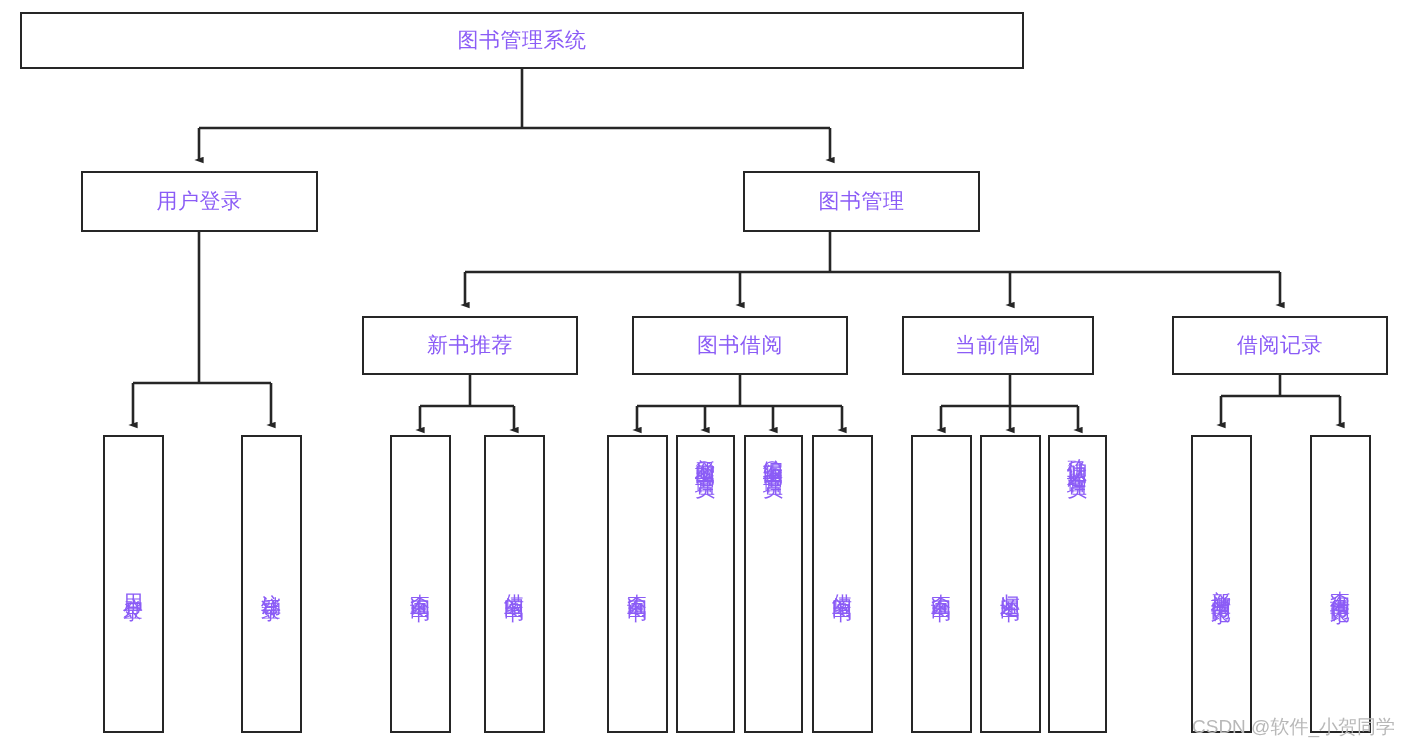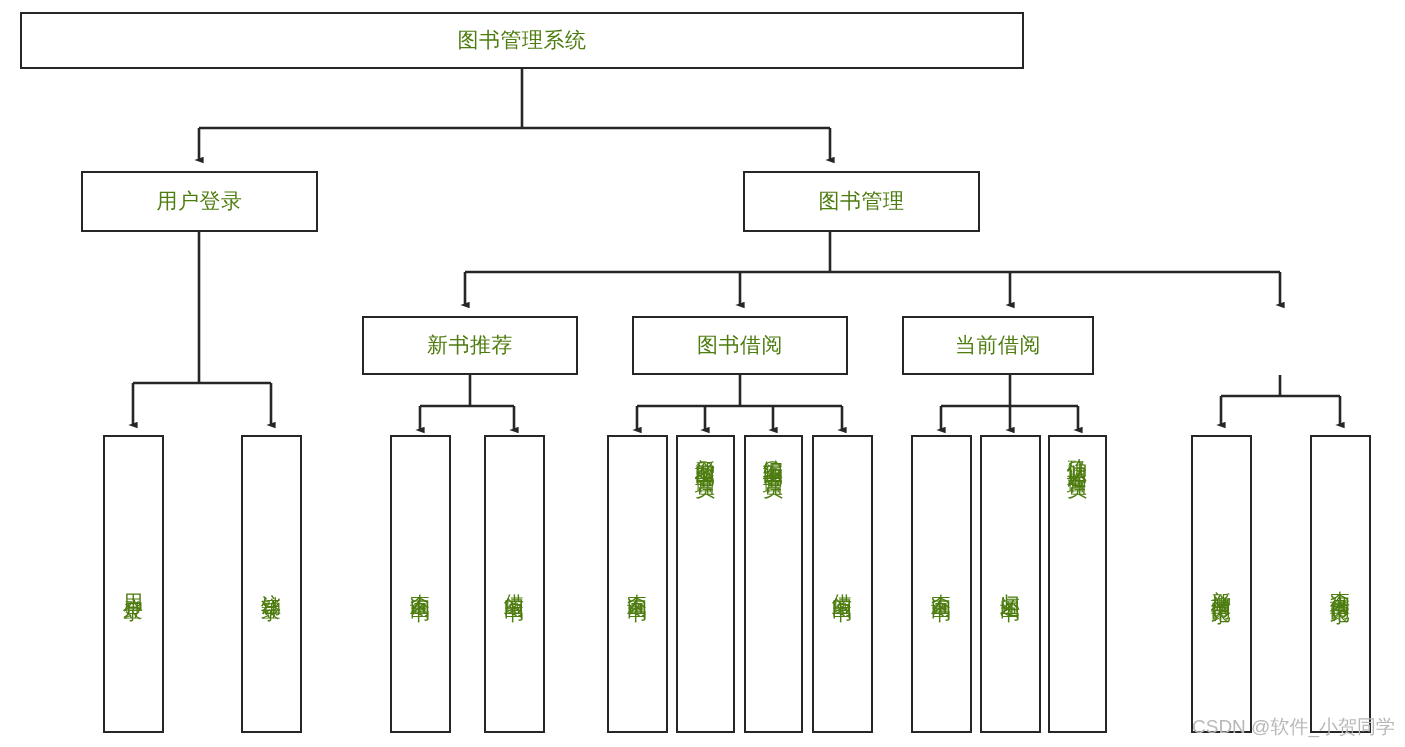--- a/index.html
+++ b/index.html
@@ -27,21 +27,21 @@
     pointer-events: none;
   }
   .node {
     position: absolute;
     box-sizing: border-box;
     background: #ffffff;
     border: 2px solid #262626;
     display: flex;
     align-items: center;
     justify-content: center;
-    color: #4d7c0f;
+    color: #8b5cf6;
   }
   .node .lbl {
     font-size: 21px;
     line-height: 1.15;
     letter-spacing: 0.5px;
     white-space: nowrap;
   }
   
   .node.horiz .lbl {
     writing-mode: horizontal-tb;
@@ -146,20 +146,23 @@
   </div>
 
   <div class="node horiz" style="left:362px; top:316px; width:216px; height:59px;">
     <span class="lbl">新书推荐</span>
   </div>
 
   <div class="node horiz" style="left:902px; top:316px; width:192px; height:59px;">
     <span class="lbl">当前借阅</span>
   </div>
 
+  <div class="node horiz" style="left:1172px; top:316px; width:216px; height:59px;">
+    <span class="lbl">借阅记录</span>
+  </div>
 
   <div class="node vert mid" style="left:103px; top:435px; width:61px; height:298px;">
     <span class="lbl">用户登录</span>
   </div>
 
   <div class="node vert mid" style="left:241px; top:435px; width:61px; height:298px;">
     <span class="lbl">注销登录</span>
   </div>
 
   <div class="node vert mid" style="left:390px; top:435px; width:61px; height:298px;">

